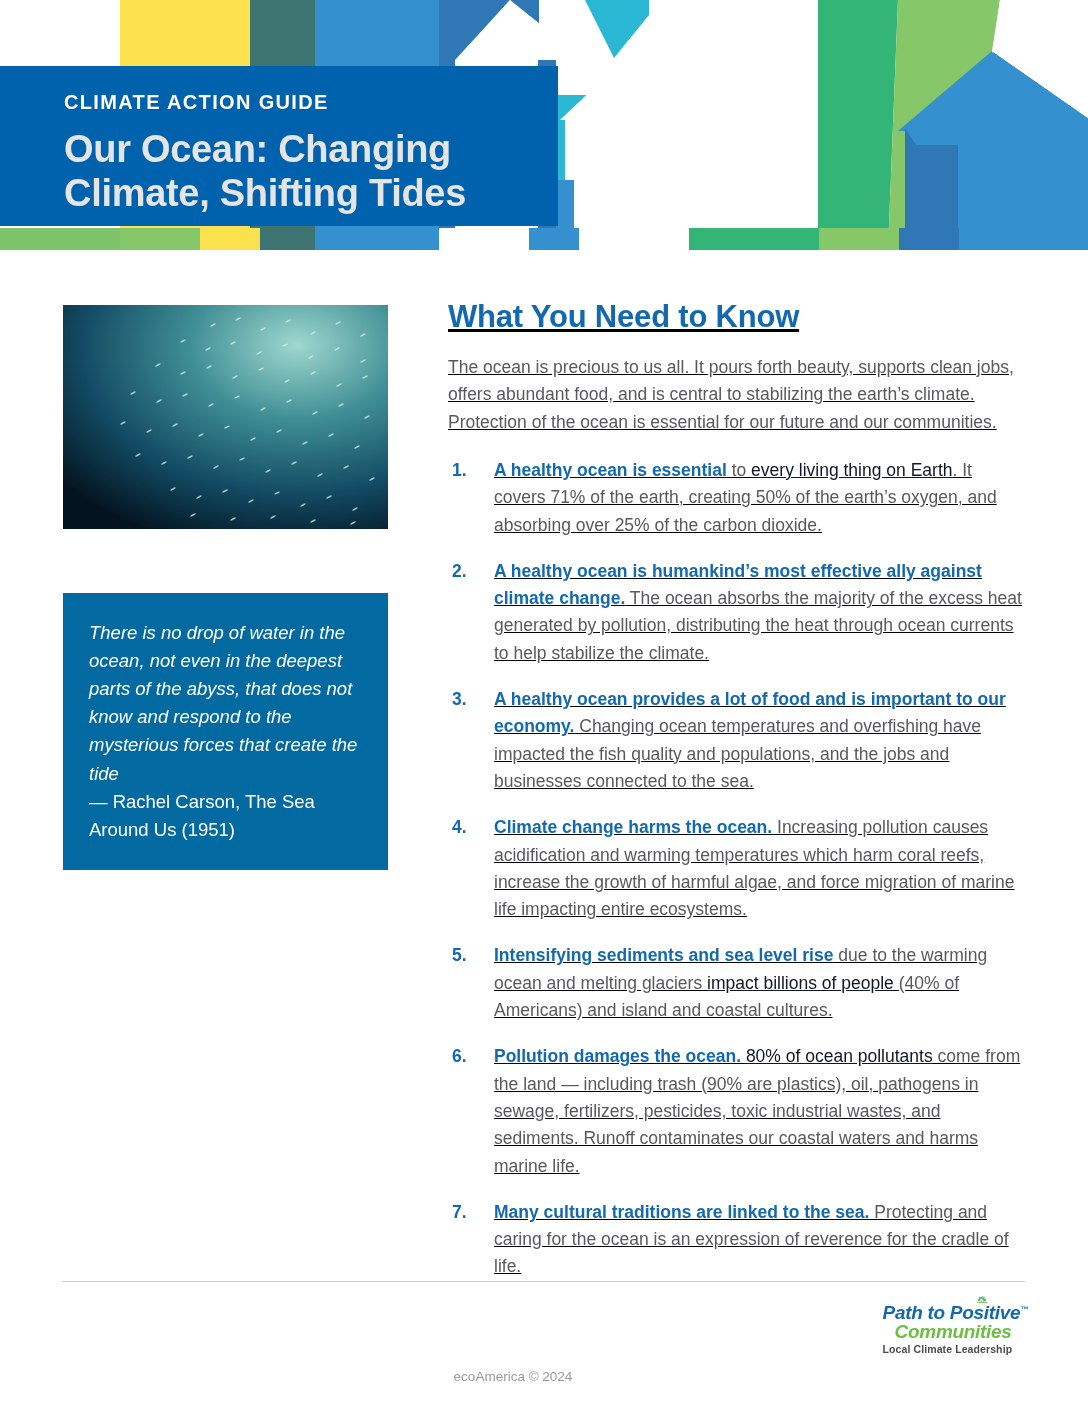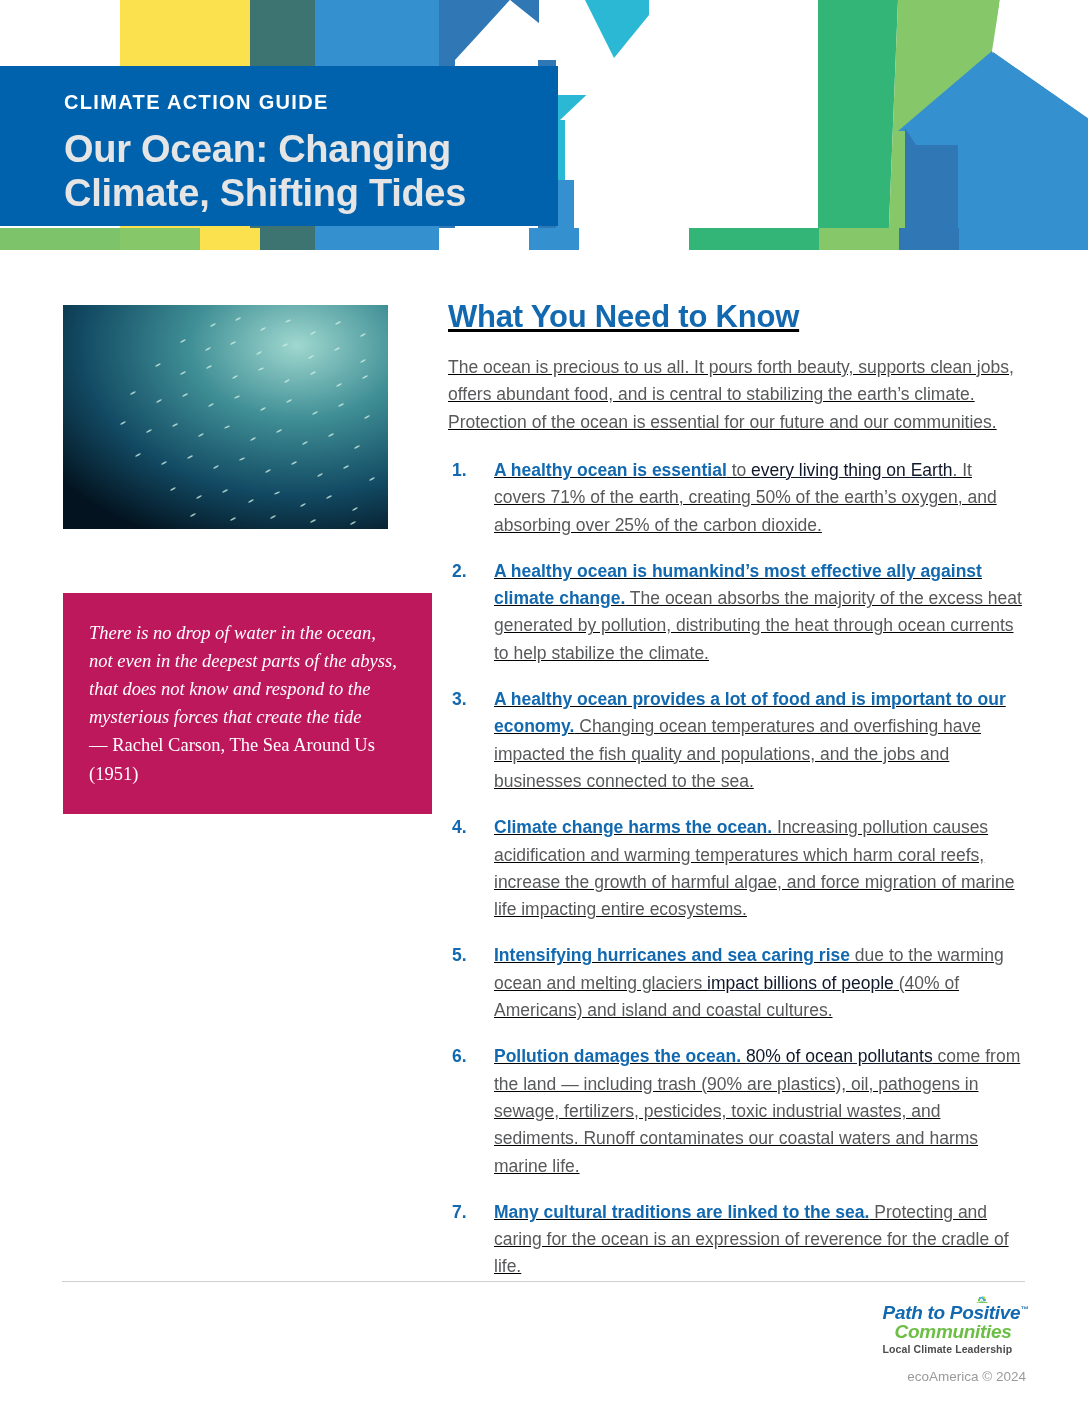--- a/index.html
+++ b/index.html
@@ -43,25 +43,24 @@
 
   .photo {
     width:325px; height:224px;
     position:relative; overflow:hidden;
     background:#0a2f4a;
   }
   .photo svg { display:block; width:325px; height:224px; }
 
   .quote-box {
     margin-top:64px;
-    width:369px;
-    background:#be185d;
+    width:325px;
+    background:#0369a1;
     color:#ffffff;
     padding:26px 28px 26px 26px;
-    font-family:Liberation Serif, serif;
   }
   .quote-text {
     font-style:italic;
     font-size:18.5px;
     line-height:1.52;
   }
   .quote-attr {
     font-style:normal;
     font-size:18.5px;
     line-height:1.52;
@@ -114,21 +113,21 @@
     display:flex; align-items:flex-end;flex-direction:column;
   }
   .logo-mark { width:92px; height:62px; }
   .logo-type { margin-left:6px; }
   .logo-l1 { font-size:19px; font-weight:bold; font-style:italic; color:#1269b0; line-height:1.0; letter-spacing:-0.3px;}
   .logo-l1 sup { font-size:8px; vertical-align:super; }
   .logo-l2 { font-size:19px; font-weight:bold; font-style:italic; color:#6cbe45; line-height:1.05; letter-spacing:-0.3px;margin-left:12px;}
   .logo-l3 { font-size:10.5px; font-weight:bold; color:#4c4c4e; line-height:1.5; letter-spacing:0.1px; }
   .copyright {
     position:absolute; left:0; top:1369px; width:1026px;
-    text-align:right;
+    text-align:center;
     font-size:13.5px; color:#9a9a9a;
   }
 </style>
 </head>
 <body>
 
 <div class="page">
 
   <div class="banner">
     <svg viewBox="0 0 1088 250" xmlns="http://www.w3.org/2000/svg">
@@ -439,21 +438,21 @@
       <li>
         <span class="num">2.</span><span class="lead">A healthy ocean is humankind’s most effective ally against climate change.</span><span></span><a class="lnk" href="#"></a><span> The ocean absorbs the majority of the excess heat generated by pollution, distributing the heat through ocean currents to help stabilize the climate.</span>
       </li>
       <li>
         <span class="num">3.</span><span class="lead">A healthy ocean provides a lot of food and is important to our economy.</span><span></span><a class="lnk" href="#"></a><span> Changing ocean temperatures and overfishing have impacted the fish quality and populations, and the jobs and businesses connected to the sea.</span>
       </li>
       <li>
         <span class="num">4.</span><span class="lead">Climate change harms the ocean.</span><span></span><a class="lnk" href="#"></a><span> Increasing pollution causes acidification and warming temperatures which harm coral reefs, increase the growth of harmful algae, and force migration of marine life impacting entire ecosystems.</span>
       </li>
       <li>
-        <span class="num">5.</span><span class="lead">Intensifying hurricanes and sea caring rise</span><span> due to the warming ocean and melting glaciers </span><a class="lnk" href="#">impact billions of people</a><span> (40% of Americans) and island and coastal cultures.</span>
+        <span class="num">5.</span><span class="lead">Intensifying sediments and sea level rise</span><span> due to the warming ocean and melting glaciers </span><a class="lnk" href="#">impact billions of people</a><span> (40% of Americans) and island and coastal cultures.</span>
       </li>
       <li>
         <span class="num">6.</span><span class="lead">Pollution damages the ocean.</span><span> </span><a class="lnk" href="#">80% of ocean pollutants</a><span> come from the land — including trash (90% are plastics), oil, pathogens in sewage, fertilizers, pesticides, toxic industrial wastes, and sediments. Runoff contaminates our coastal waters and harms marine life.</span>
       </li>
       <li>
         <span class="num">7.</span><span class="lead">Many cultural traditions are linked to the sea.</span><span></span><a class="lnk" href="#"></a><span> Protecting and caring for the ocean is an expression of reverence for the cradle of life.</span>
       </li>
     </ol>
   </div>
 

